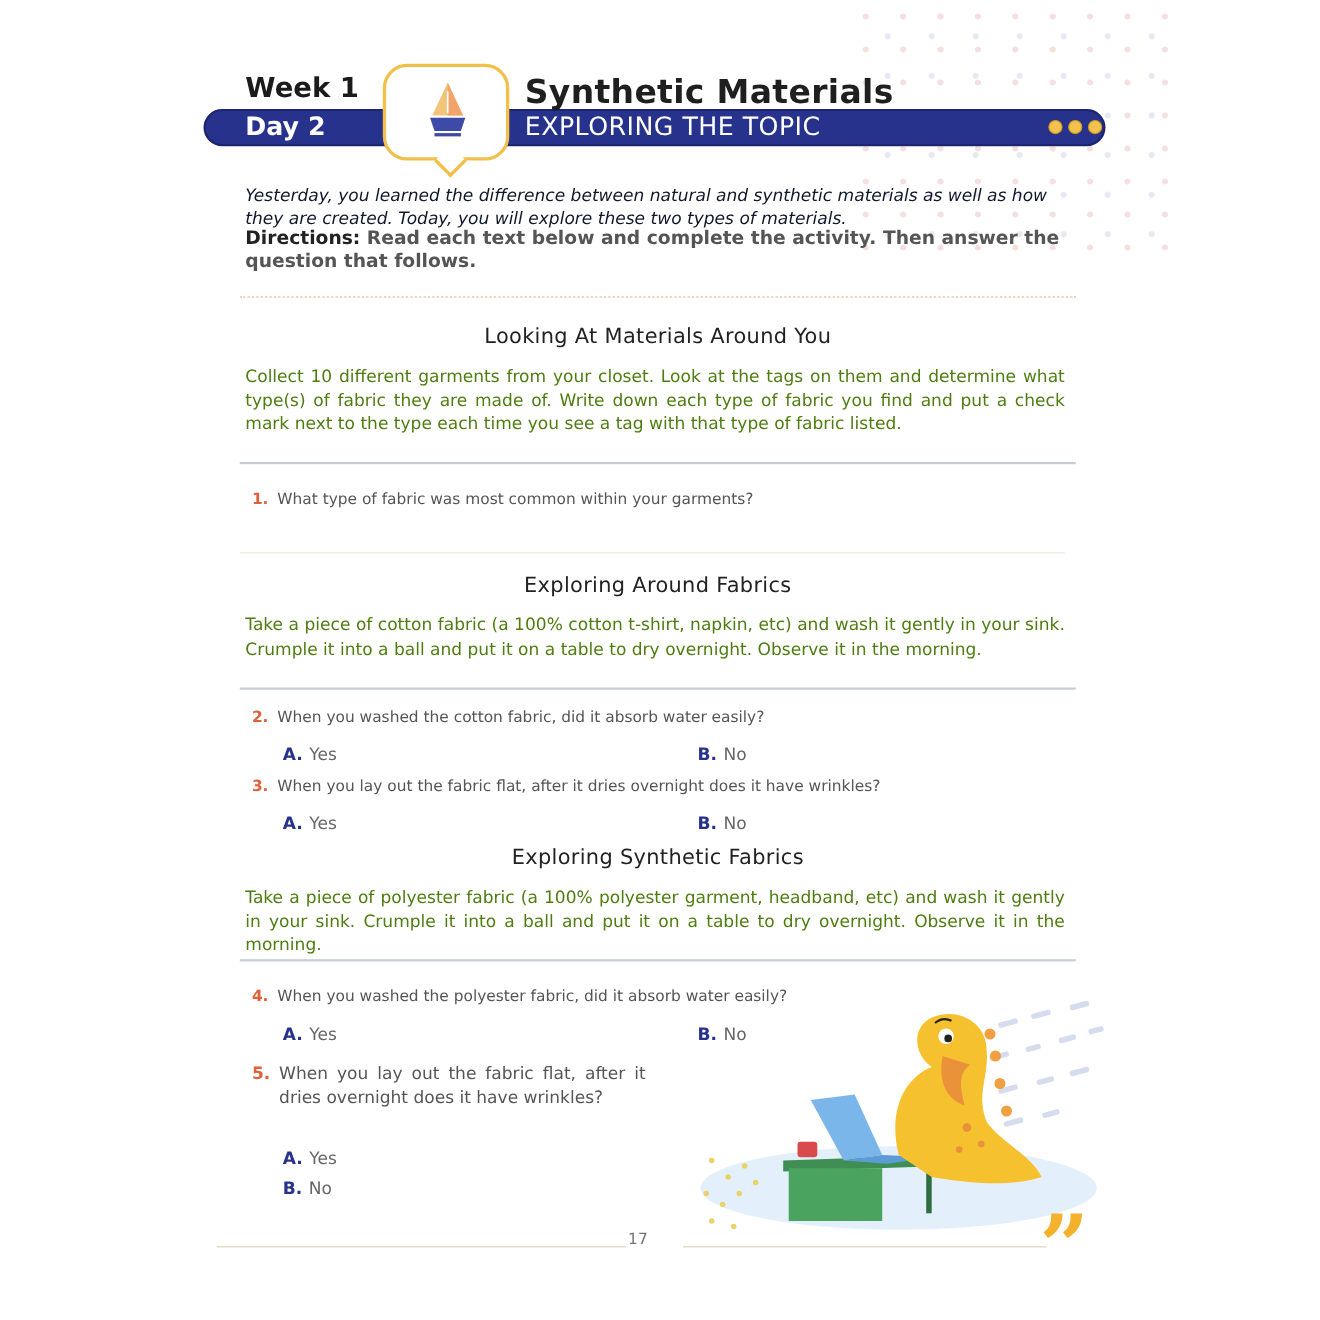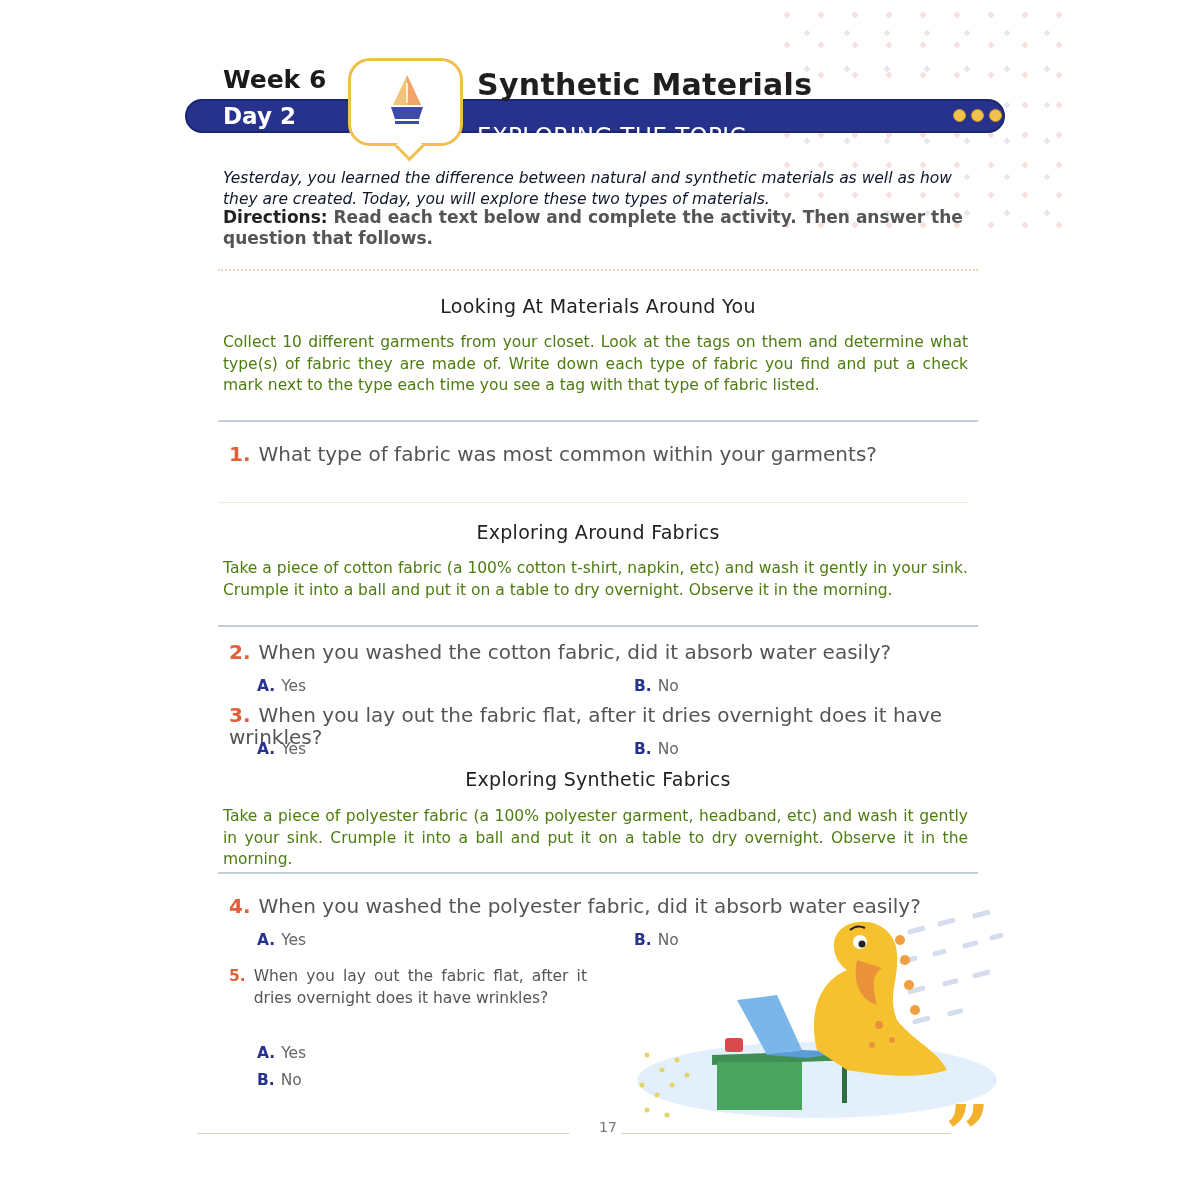--- a/index.html
+++ b/index.html
@@ -10,65 +10,65 @@
       background-image: radial-gradient(circle, #f6dcdc 2.5px, transparent 3px), radial-gradient(circle, #e4e7f0 2.5px, transparent 3px);
       background-size: 34px 30px, 40px 36px; background-position: 0 0, 17px 15px; opacity: 0.9; }
 
     .page { position: absolute; left: 185px; top: 55px; width: 825px; }
 
     
     .hdr-top { position: absolute; top: 10px; left: 38px; font-size: 25px; font-weight: bold; color: #1b1b1b; }
     .hdr-top-right { position: absolute; top: 12px; left: 292px; font-size: 30px; font-weight: bold; color: #1f1f1f; letter-spacing: 0.3px; }
     .bar { position: absolute; top: 44px; left: 0; width: 820px; height: 34px; background: #27328c; border-radius: 18px; border: 2px solid #1c2570; }
     .bar-day { position: absolute; top: 45px; left: 38px; font-size: 23px; font-weight: bold; color: #fff; line-height: 32px; }
-    .bar-topic { position: absolute; top: 45px; left: 292px; font-size: 23px; color: #fff; line-height: 32px; letter-spacing: 0.4px; margin-top: 20px; }
+    .bar-topic { position: absolute; top: 45px; left: 292px; font-size: 23px; color: #fff; line-height: 32px; letter-spacing: 0.4px; }
     .bar-dots { position: absolute; top: 54px; right: 8px; display: flex; gap: 5px; }
     .bar-dots span { width: 13px; height: 13px; border-radius: 50%; background: #f2c14e; border: 1px solid #c99a20; }
 
     .badge { position: absolute; left: 163px; top: 3px; width: 115px; height: 88px; background: #fff; border: 3px solid #f1c04a; border-radius: 22px; box-shadow: 0 0 0 2px #fff inset; }
     .badge::after { content: ""; position: absolute; left: 48px; bottom: -14px; width: 18px; height: 18px; background: #fff; border-right: 3px solid #f1c04a; border-bottom: 3px solid #f1c04a; transform: rotate(45deg); }
     .badge-icon { position: absolute; left: 36px; top: 12px; width: 40px; height: 60px; }
 
     
     .intro { position: absolute; top: 113px; left: 38px; width: 745px; font-size: 15.5px; font-style: italic; color: #0f172a; line-height: 21px; }
     .directions { position: absolute; top: 152px; left: 38px; width: 745px; font-size: 17px; color: #555; line-height: 21px; font-weight: bold; }
     .directions b { color: #222; }
     .dotted { position: absolute; top: 214px; left: 33px; width: 760px; border-top: 2px dotted #e7d8bd; }
 
     .section-title { position: absolute; left: 33px; width: 760px; text-align: center; font-size: 19px; color: #222; letter-spacing: 0.3px; }
     .para { position: absolute; left: 38px; width: 745px; font-size: 15.5px; color: #4d7c0f; line-height: 21.5px; text-align: justify; }
     .rule { position: absolute; left: 33px; width: 760px; border-top: 2px solid #c6ccd8; }
     .rule-light { position: absolute; left: 33px; width: 750px; border-top: 1px solid #f2e8d8; }
 
-    .q { position: absolute; left: 44px; font-size: 20px; color: #555; line-height: 21.5px; }
+    .q { position: absolute; left: 44px; font-size: 14px; color: #555; line-height: 21.5px; }
     .q .num { color: #e0603a; font-weight: bold; margin-right: 8px; }
     .opt { position: absolute; font-size: 15.5px; color: #666; }
     .opt .let { color: #27328c; font-weight: bold; margin-right: 6px; }
 
     .q5 { position: absolute; left: 44px; top: 911px; width: 358px; font-size: 15.5px; color: #555; line-height: 21.5px; display: flex; }
     .q5 .num { color: #e0603a; font-weight: bold; margin-right: 8px; }
     .q5 .txt { text-align: justify; flex: 1; }
 
     
     .foot-line-l { position: absolute; top: 1078px; left: 12px; width: 372px; border-top: 1.5px solid #dccfb7; }
     .foot-line-r { position: absolute; top: 1078px; left: 436px; width: 330px; border-top: 1.5px solid #dccfb7; }
-    .page-num { position: absolute; top: 1064px; left: 414px; font-size: 14px; color: #777; }
+    .page-num { position: absolute; top: 1064px; left: 386px; font-size: 14px; color: #777; }
     .quote { position: absolute; top: 1040px; left: 760px; font-size: 78px; font-weight: bold; color: #f3b12c; font-family: "DejaVu Serif", serif; line-height: 1; }
 
     .illus { position: absolute; left: 432px; top: 845px; width: 420px; height: 230px; }
   </style>
 </head>
 <body>
 
 <div class="bg-dots"></div>
 
 <div class="page">
 
   <div class="bar"></div>
-  <div class="hdr-top">Week 6</div>
+  <div class="hdr-top">Week 1</div>
   <div class="hdr-top-right">Synthetic Materials</div>
   <div class="bar-day">Day 2</div>
   <div class="bar-topic">EXPLORING THE TOPIC</div>
   <div class="bar-dots">
       <span></span>
       <span></span>
       <span></span>
     </div>
 
   <div class="badge">

